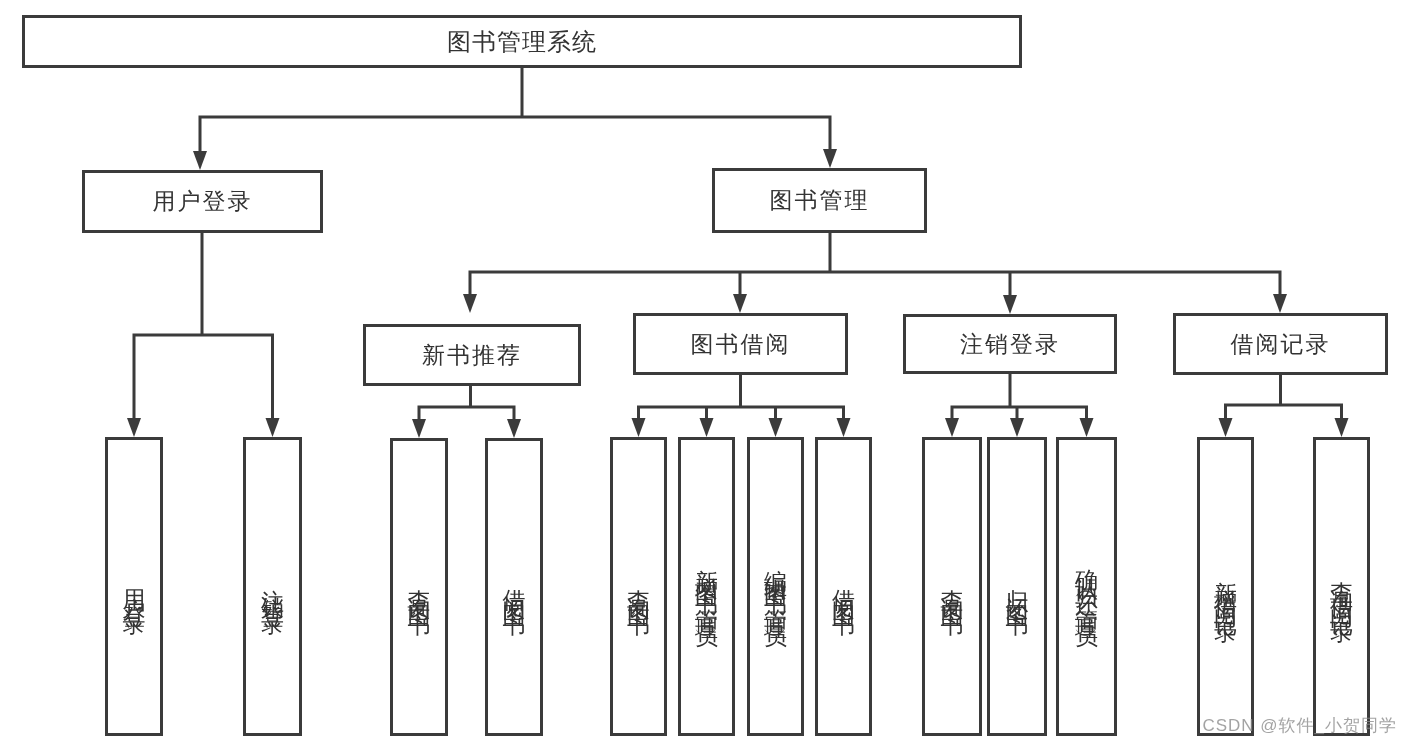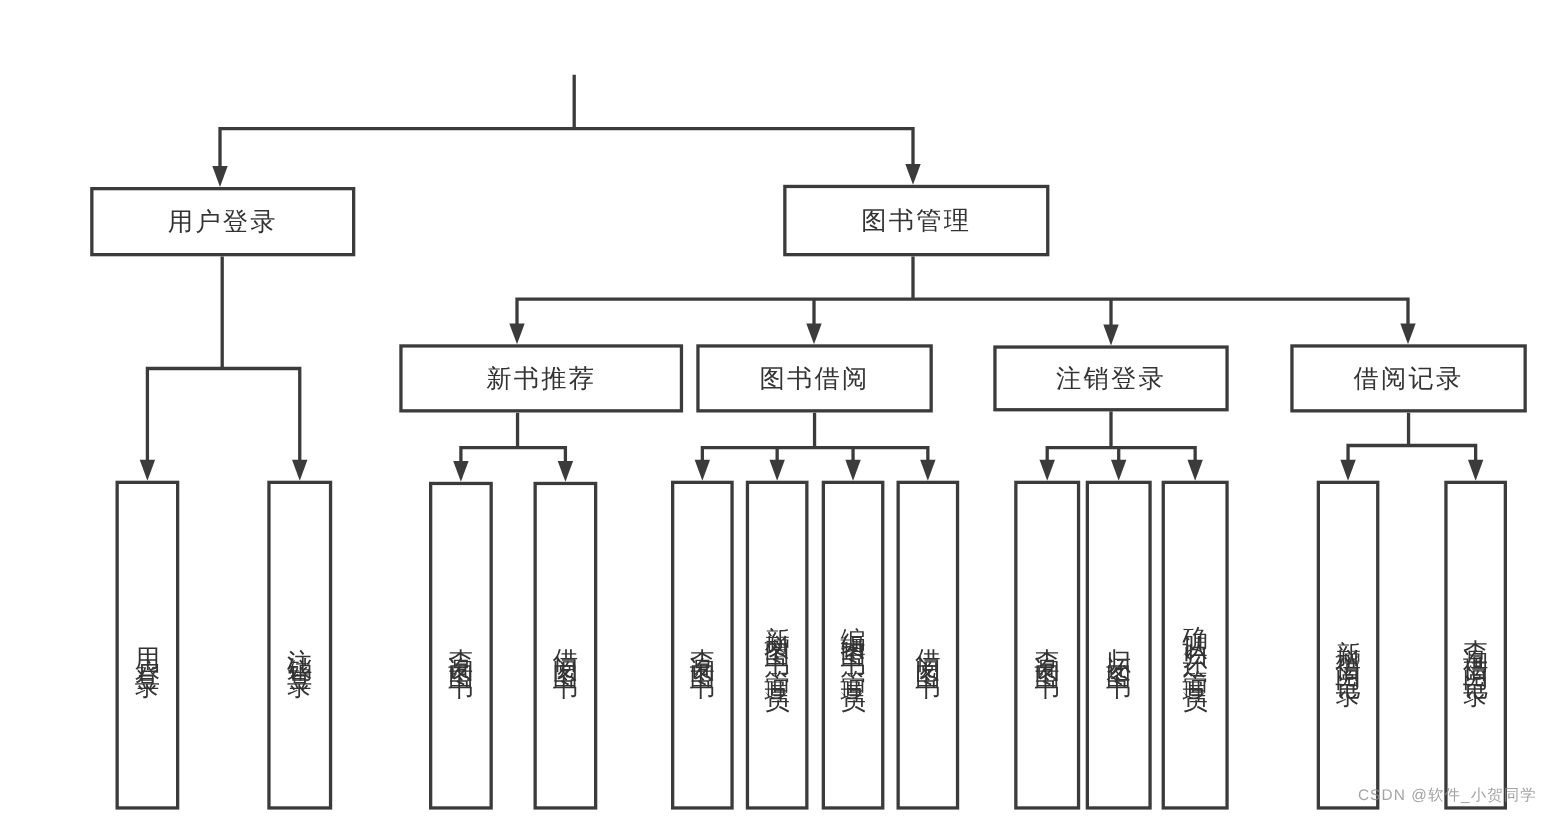--- a/index.html
+++ b/index.html
@@ -46,21 +46,21 @@
     writing-mode: vertical-rl;
     font-size: 23px;
     letter-spacing: 8px;
     line-height: 1;
     white-space: nowrap;
   }
   .watermark {
     position: absolute;
     right: 8px;
     top: 714px;
-    font-size: 14px;
+    font-size: 17px;
     letter-spacing: 1px;
     color: rgba(140, 140, 140, 0.8);
     white-space: nowrap;
   }
 </style>
 </head>
 <body>
 
 <div class="canvas">
 
@@ -97,29 +97,32 @@
       <polygon points="768.5,418 782.5,418 775.5,437"></polygon>
       <polygon points="836.5,418 850.5,418 843.5,437"></polygon>
       <polygon points="945,418 959,418 952,437"></polygon>
       <polygon points="1010,418 1024,418 1017,437"></polygon>
       <polygon points="1079.5,418 1093.5,418 1086.5,437"></polygon>
       <polygon points="1218.5,418 1232.5,418 1225.5,437"></polygon>
       <polygon points="1334.5,418 1348.5,418 1341.5,437"></polygon>
     </g>
   </svg>
 
+  <div class="node root hbox" style="left:22px; top:15px; width:1000px; height:53px;">
+    <span>图书管理系统</span>
+  </div>
 
   <div class="node hbox" style="left:82px; top:170px; width:241px; height:63px;">
     <span>用户登录</span>
   </div>
-  <div class="node hbox" style="left:712px; top:168px; width:242px; height:65px;">
+  <div class="node hbox" style="left:712px; top:168px; width:215px; height:65px;">
     <span>图书管理</span>
   </div>
 
-  <div class="node hbox" style="left:363px; top:313px; width:258px; height:62px;">
+  <div class="node hbox" style="left:363px; top:324px; width:218px; height:62px;">
     <span>新书推荐</span>
   </div>
   <div class="node hbox" style="left:633px; top:313px; width:215px; height:62px;font-family:Liberation Mono, monospace;">
     <span>图书借阅</span>
   </div>
   <div class="node hbox" style="left:903px; top:314px; width:214px; height:60px;">
     <span>注销登录</span>
   </div>
   <div class="node hbox" style="left:1173px; top:313px; width:215px; height:62px;">
     <span>借阅记录</span>

